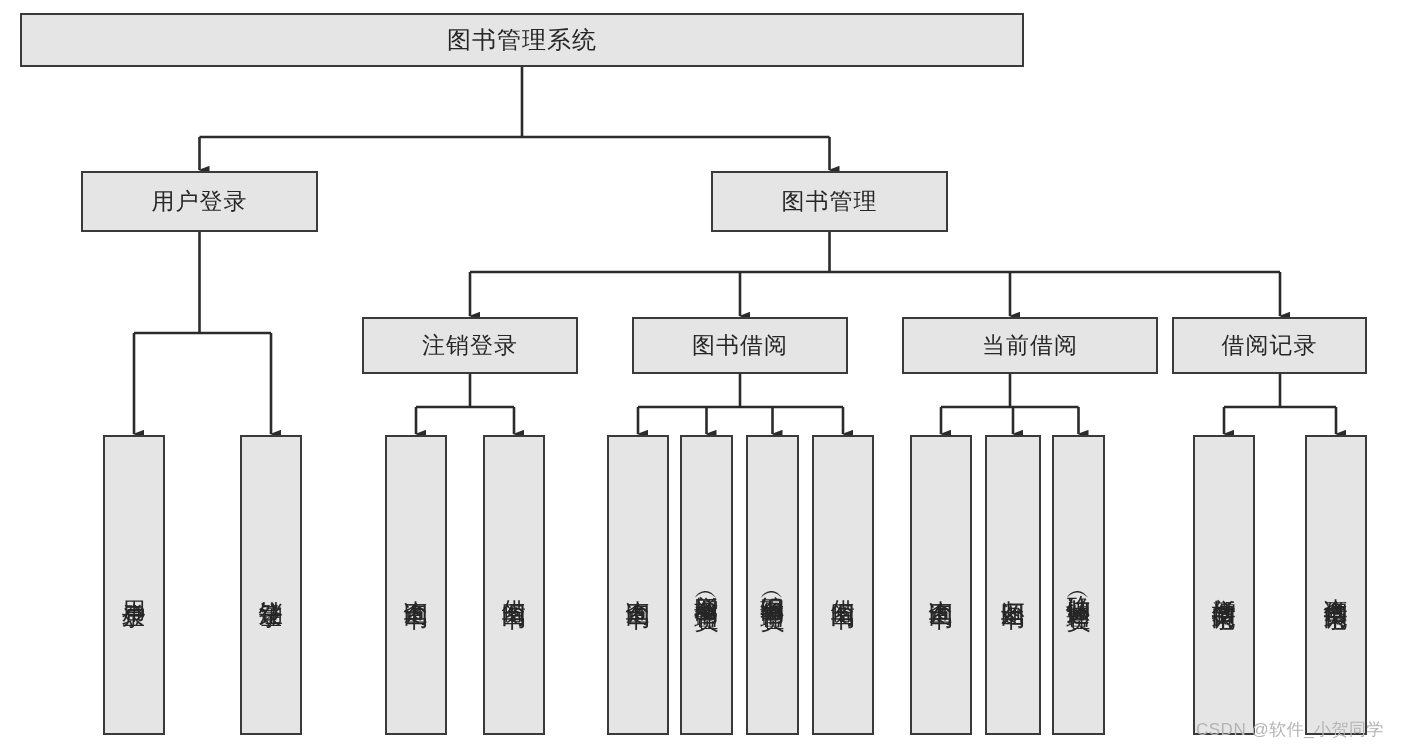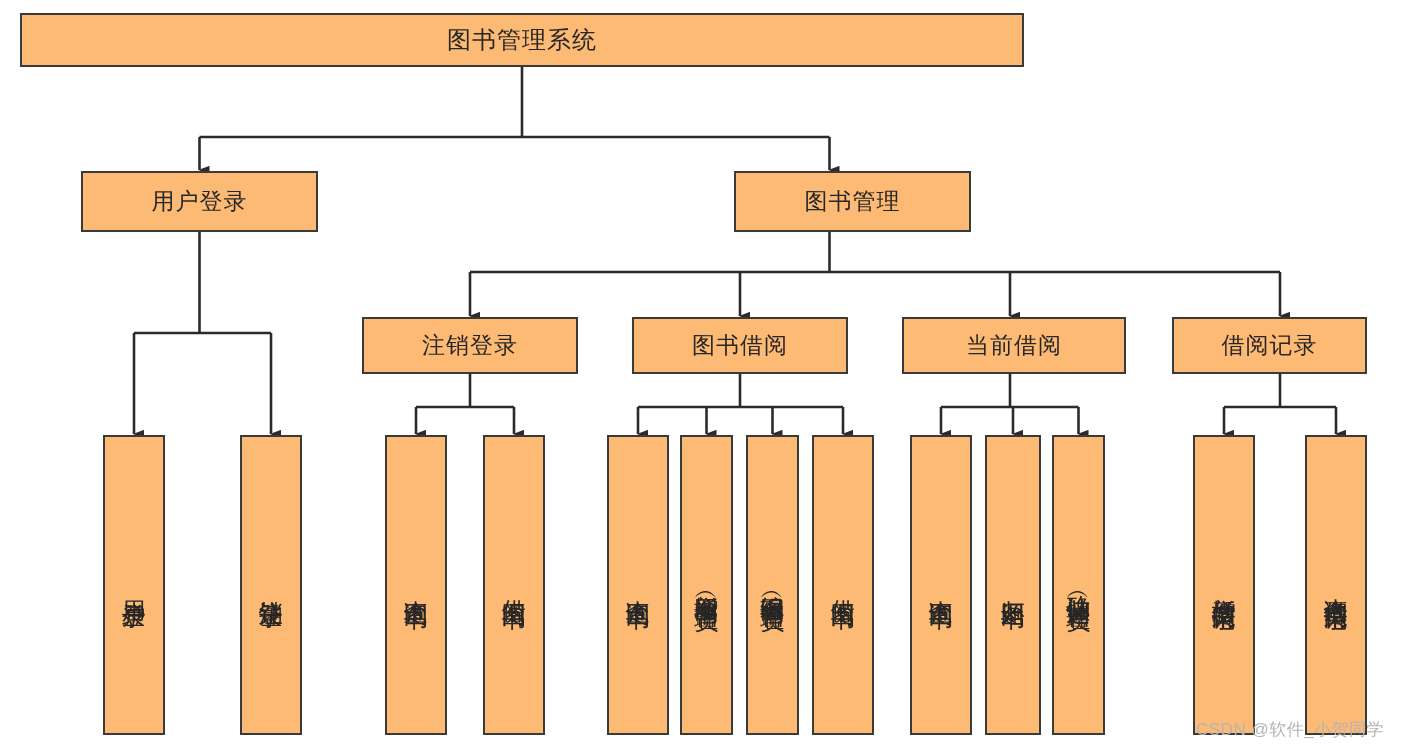--- a/index.html
+++ b/index.html
@@ -23,21 +23,21 @@
     left: 0;
     top: 0;
     width: 1405px;
     height: 747px;
     display: block;
   }
   .node-box {
     position: absolute;
     box-sizing: border-box;
     border: 2.5px solid #3a3a3a;
-    background: #fdba74;
+    background: #e5e5e5;
     display: flex;
     align-items: center;
     justify-content: center;
     color: #1a1a1a;
   }
   .node-label-h {
     font-size: 23px;
     line-height: 1.2;
     letter-spacing: 1px;
     white-space: nowrap;
@@ -117,30 +117,30 @@
       </g>
   </svg>
 
   <div id="nodes-layer">
       <div class="node-box root" style="left: 20px; top: 13px; width: 1004px; height: 54px;">
         <span class="node-label-h">图书管理系统</span>
       </div>
       <div class="node-box" style="left: 81px; top: 171px; width: 237px; height: 61px;">
         <span class="node-label-h">用户登录</span>
       </div>
-      <div class="node-box" style="left: 711px; top: 171px; width: 237px; height: 61px; margin-left: 23px;">
+      <div class="node-box" style="left: 711px; top: 171px; width: 237px; height: 61px;">
         <span class="node-label-h">图书管理</span>
       </div>
       <div class="node-box" style="left: 362px; top: 317px; width: 216px; height: 57px;">
         <span class="node-label-h">注销登录</span>
       </div>
       <div class="node-box" style="left: 632px; top: 317px; width: 216px; height: 57px; text-align: right;">
         <span class="node-label-h">图书借阅</span>
       </div>
-      <div class="node-box" style="left: 902px; top: 317px; width: 224px; height: 57px;">
+      <div class="node-box" style="left: 902px; top: 317px; width: 256px; height: 57px;">
         <span class="node-label-h">当前借阅</span>
       </div>
       <div class="node-box" style="left: 1172px; top: 317px; width: 195px; height: 57px;">
         <span class="node-label-h">借阅记录</span>
       </div>
       <div class="node-box leaf" style="left: 103px; top: 435px; width: 62px; height: 300px;">
         <span class="node-label-v">用户登录</span>
       </div>
       <div class="node-box leaf" style="left: 240px; top: 435px; width: 62px; height: 300px;">
         <span class="node-label-v">注销登录</span>

